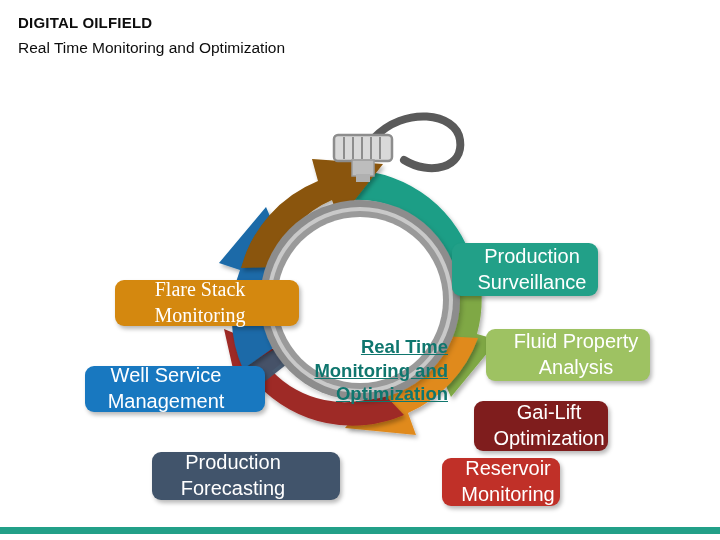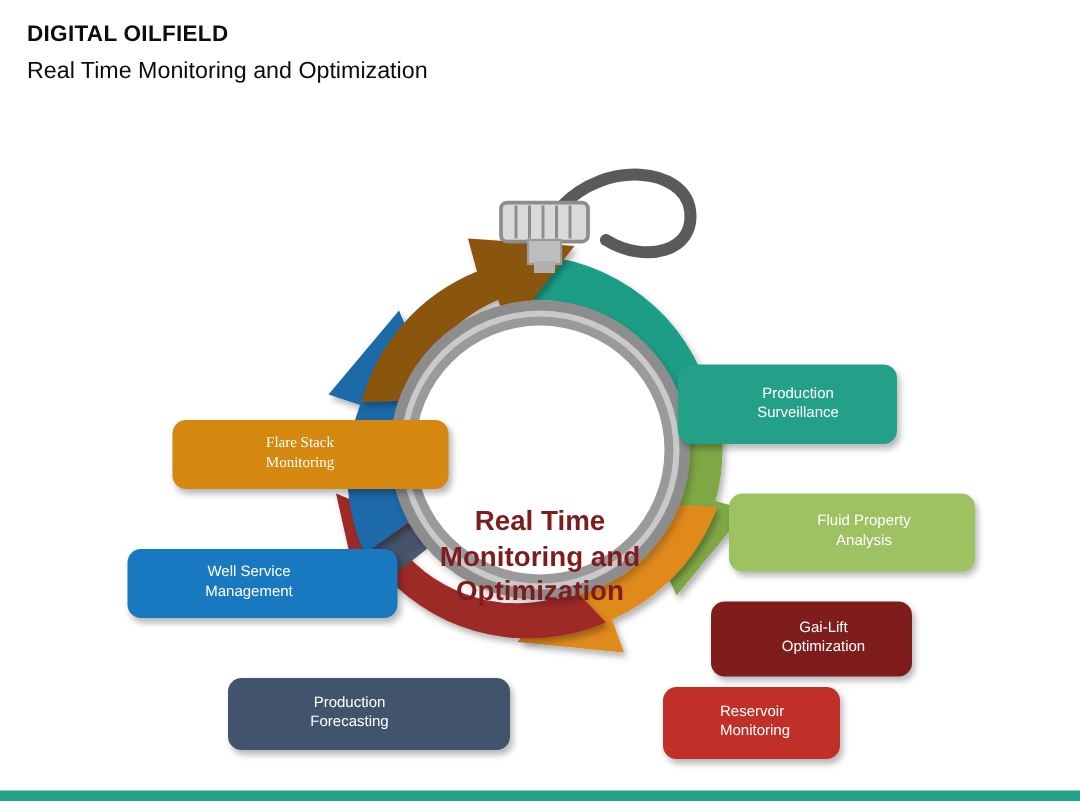--- a/index.html
+++ b/index.html
@@ -61,26 +61,26 @@
     position: absolute;
     left: 0;
     top: 0;
   }
 
   
   .callout {
     position: absolute;
     border-radius: 9px;
     color: #ffffff;
-    font-size: 10px;
+    font-size: 20px;
     line-height: 1.28;
     display: flex;
     align-items: center;
     box-sizing: border-box;
-    padding: 6px 24px;
+    padding: 6px 0;
     box-shadow: 2px 3px 4px rgba(0,0,0,0.28);
   }
   .callout .txt {
     width: 100%;
     white-space: pre-line;
   }
   .callout.right .txt { text-align: center; }
   .callout.left  .txt { text-align: center; }
 
   
@@ -104,36 +104,37 @@
   #callout-fluid-property     { left: 486px; top: 239px; width: 164px; height: 52px;
                                 background: #9ec262; z-index: 1; }
   #callout-fluid-property .txt{ text-align: center; padding-left: 16px; }
 
   #callout-gas-lift           { left: 474px; top: 311px; width: 134px; height: 50px;
                                 background: #7f1d1d; z-index: 1; }
   #callout-gas-lift .txt      { text-align: center; padding-left: 16px; }
 
   #callout-reservoir-monitoring      { left: 442px; top: 368px; width: 118px; height: 48px;
                                 background: #c03028; z-index: 1; }
-  #callout-reservoir-monitoring .txt { text-align: left; padding-left: 14px; }
+  #callout-reservoir-monitoring .txt { text-align: center; padding-left: 14px; }
 
   
   #hub-text {
     position: absolute;
     left: 272px;
     top: 245px;
     width: 176px;
-    text-align: center;
+    text-align: right;
     font-size: 18.5px;
     font-weight: bold;
-    color: #7f1d1d;
+    color: #0f766e;
     line-height: 1.28;
     white-space: pre-line;
     z-index: 4;
     pointer-events: none;
+    text-decoration: underline;
   }
 </style>
 </head>
 <body>
 
 <div id="header">
   <div id="page-title">DIGITAL OILFIELD</div>
   <div id="page-subtitle">Real Time Monitoring and Optimization</div>
 </div>
 

